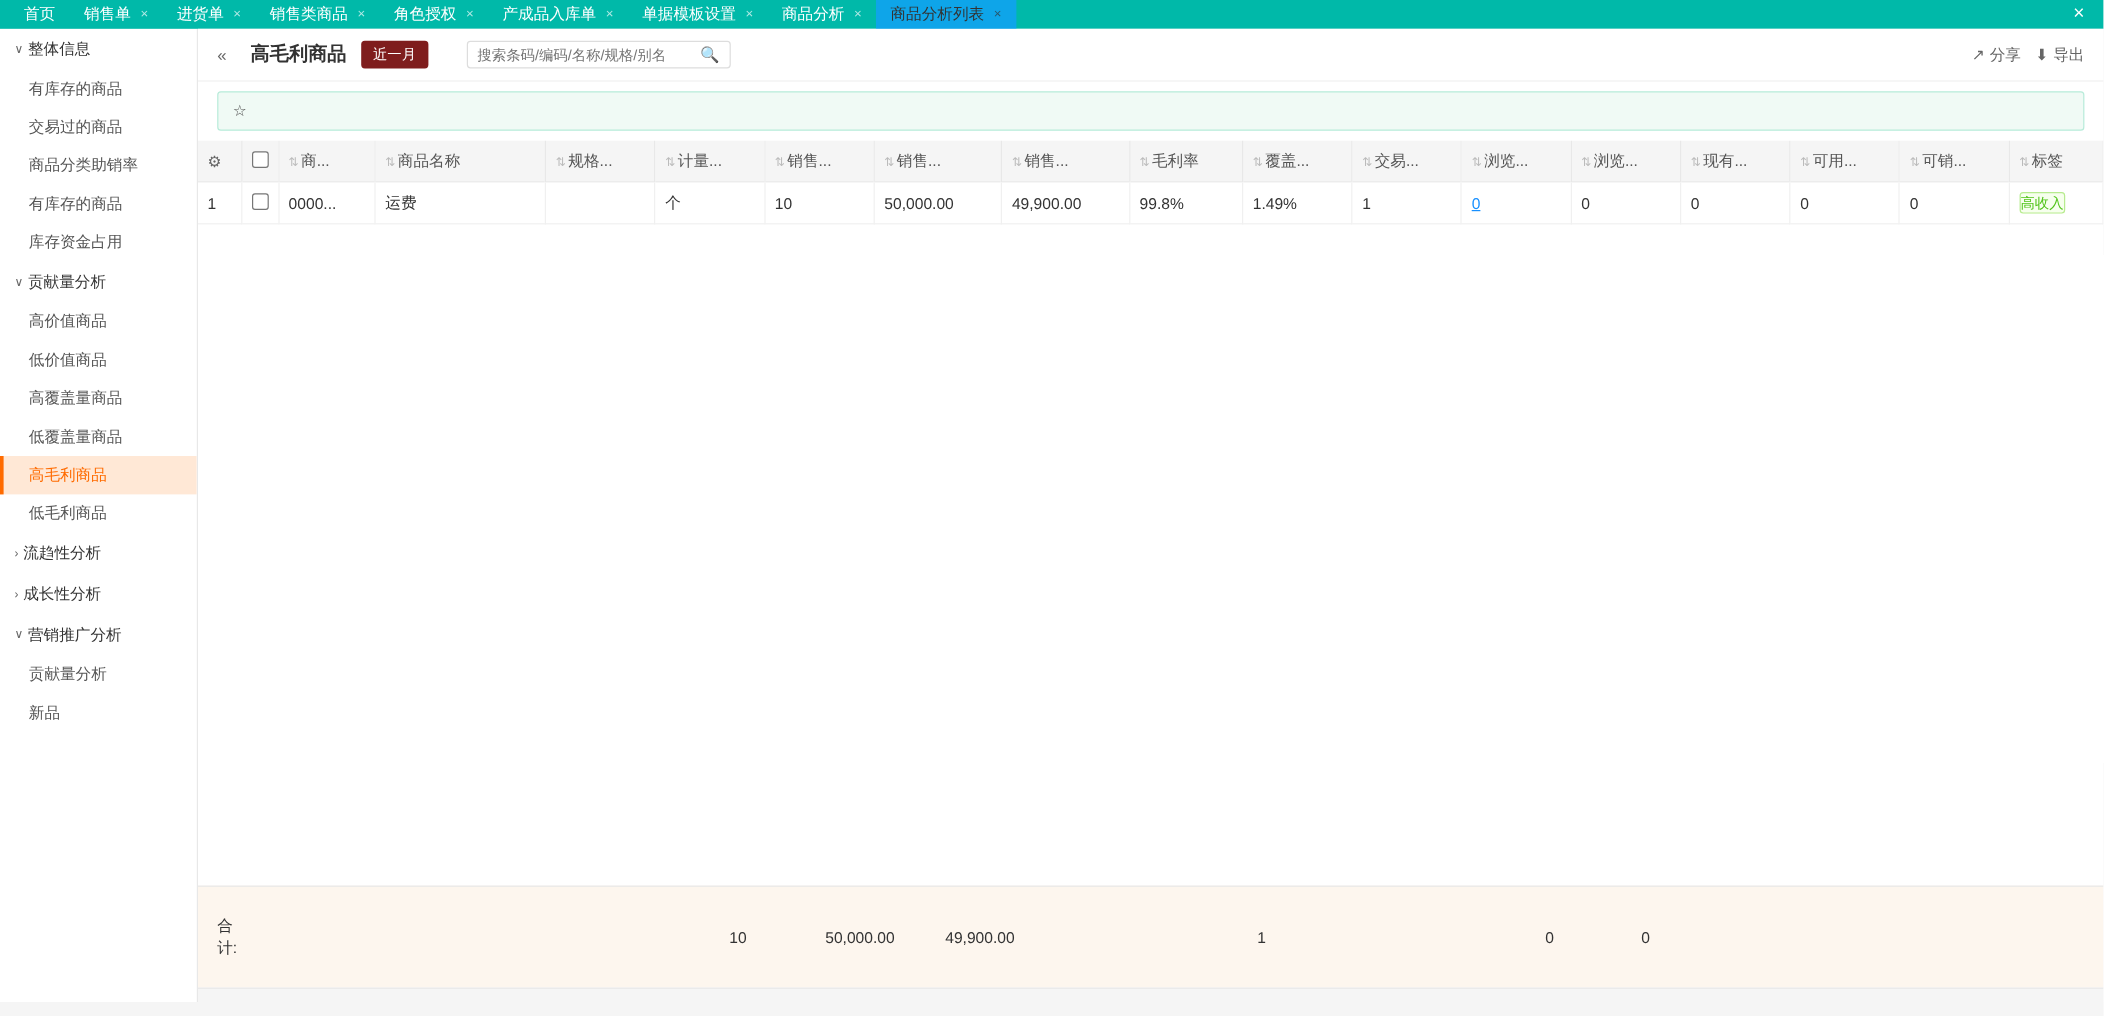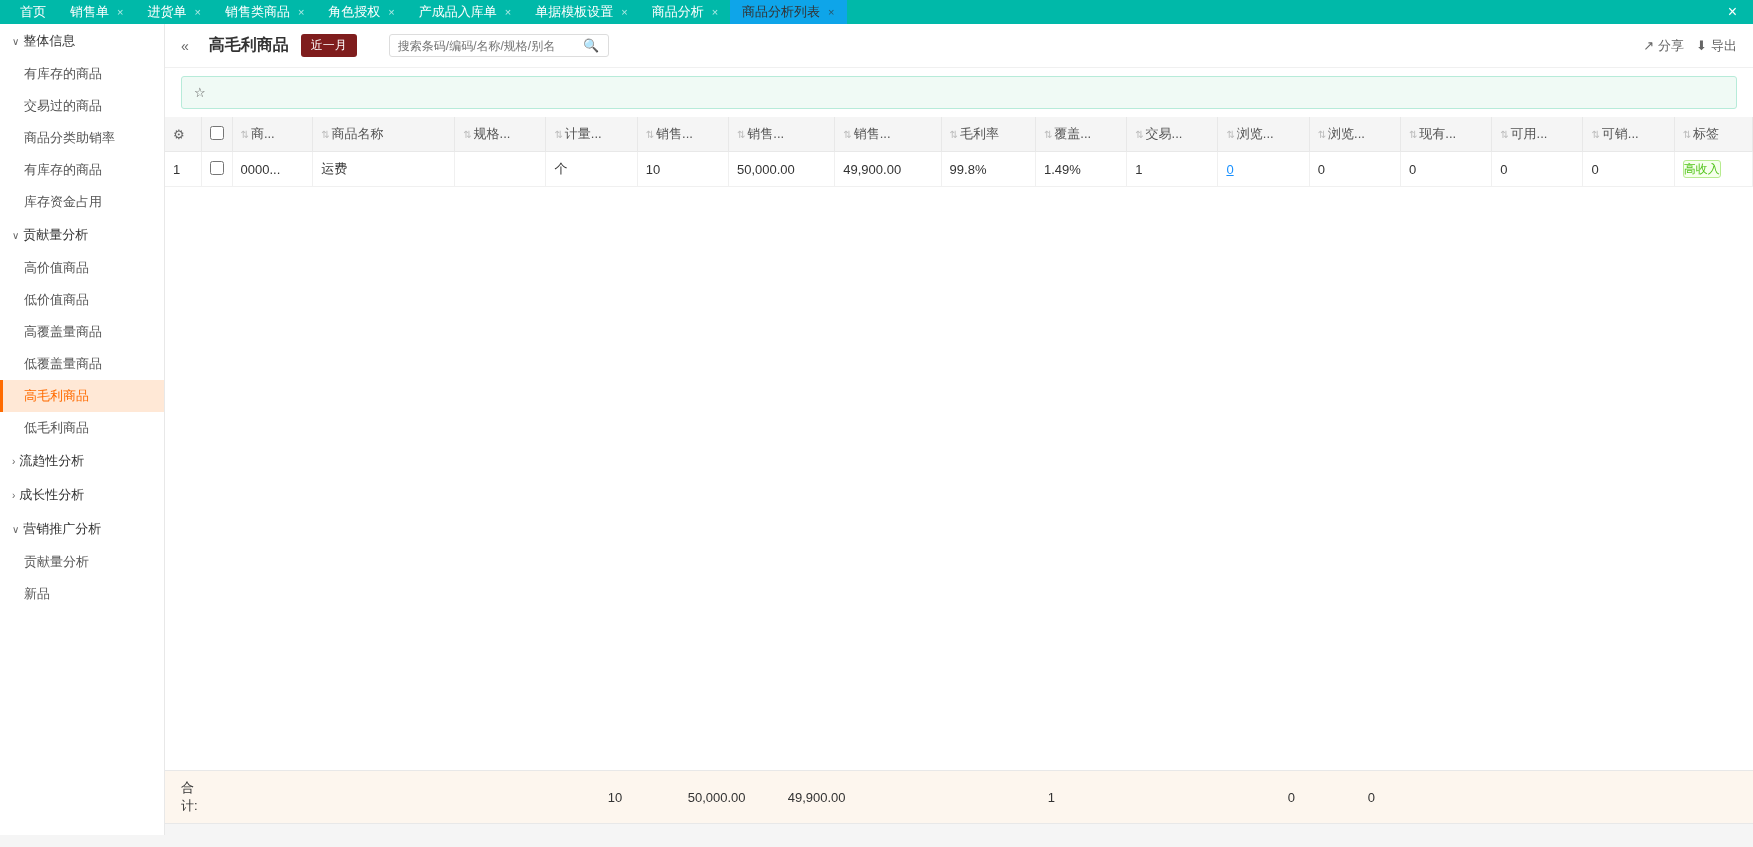--- a/index.html
+++ b/index.html
@@ -213,21 +213,21 @@
       padding: 1px 0;
     }
     .link-text { color: #1890ff; text-decoration: underline; cursor: pointer; }
 
     
     .table-footer {
       background: #fdf6ee;
       border-top: 1px solid #e8e8e8;
       display: flex;
       align-items: center;
-      padding: 8px 16px;
+      padding: 24px 16px;
       gap: 0;
       min-height: 36px;
     }
     .footer-label { color: #333; font-weight: 500; margin-right: 20px; }
     .footer-row {
       display: flex;
       align-items: center;
       width: 100%;
     }
     .footer-cell {

